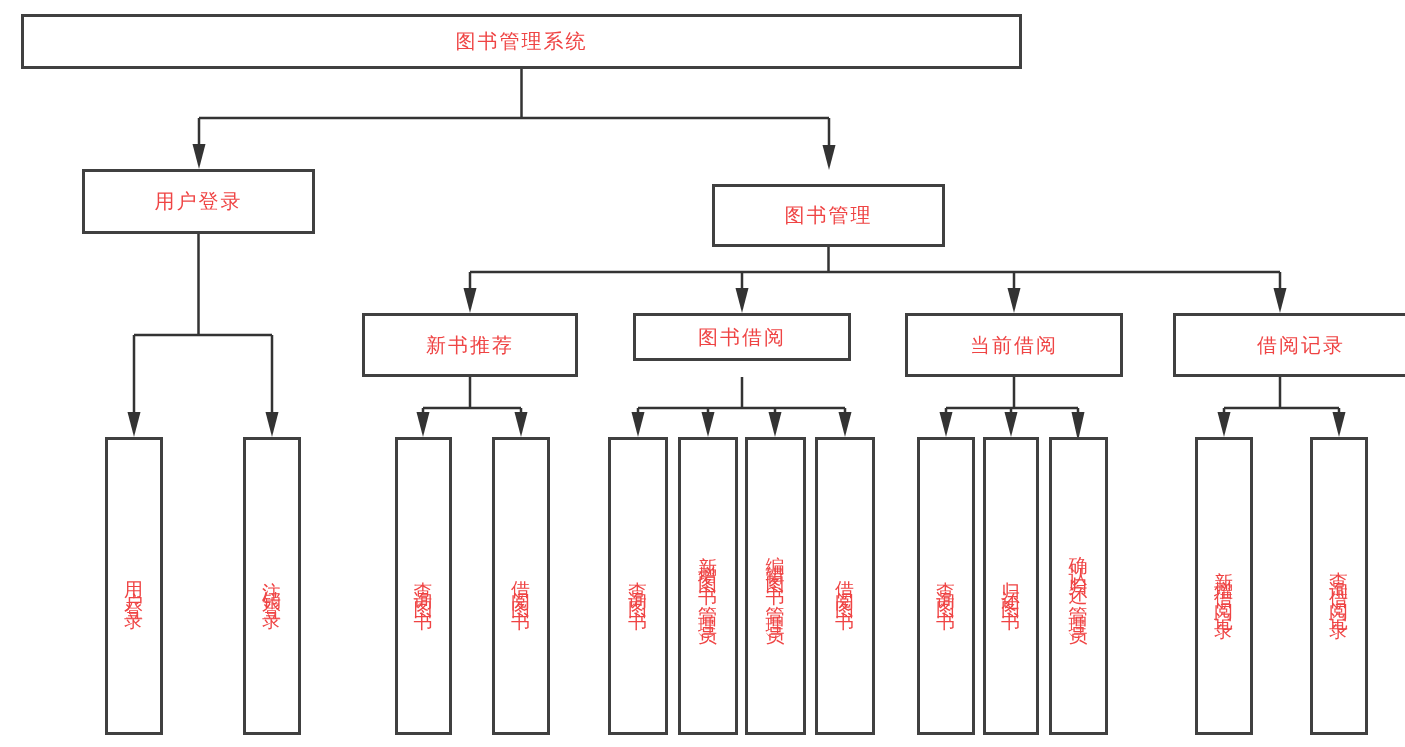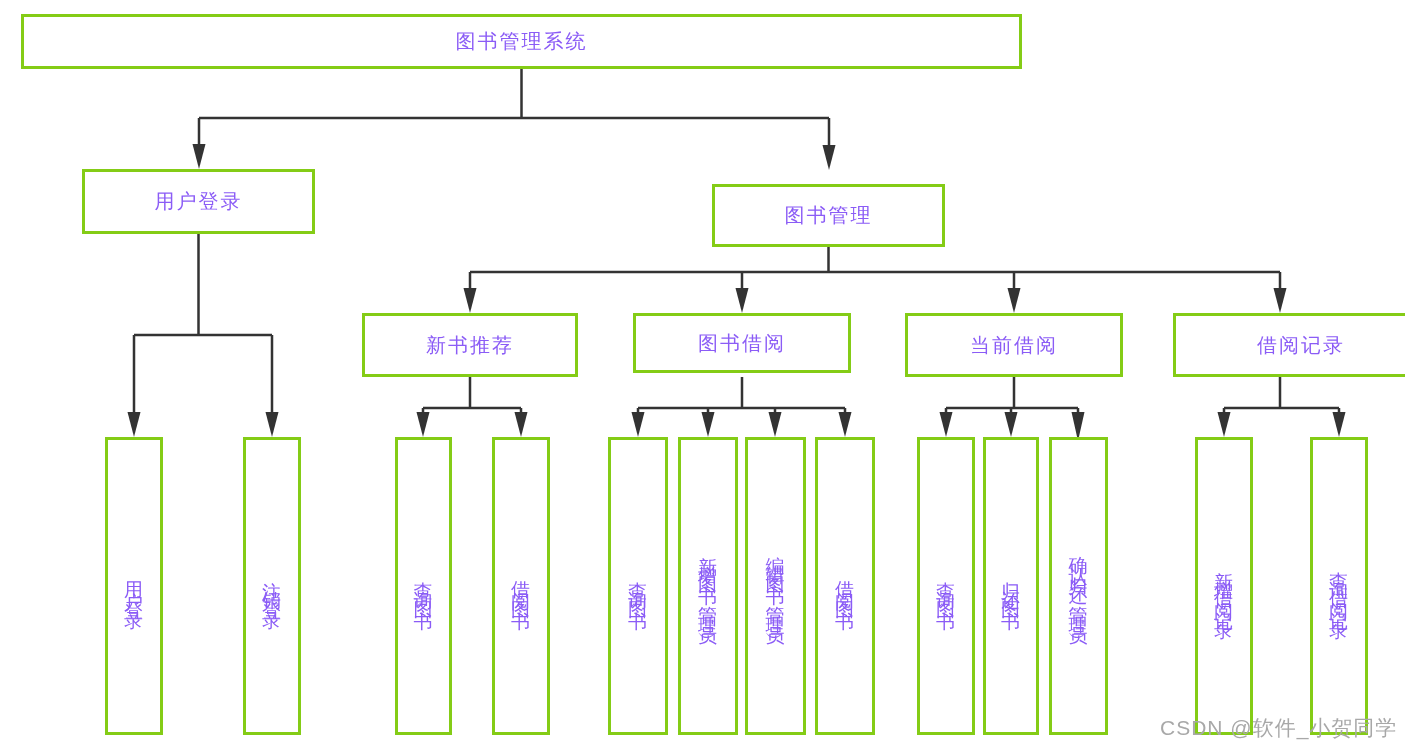--- a/index.html
+++ b/index.html
@@ -7,42 +7,42 @@
     position:relative;
     width:1405px;height:747px;
     background:#ffffff;
     overflow:hidden;
     font-family:"Liberation Sans","DejaVu Sans",sans-serif;
   }
   .connectors{position:absolute;left:0;top:0;width:1405px;height:747px;pointer-events:none;}
   .node{
     position:absolute;
     background:#ffffff;
-    border:3px solid #84cc16;
+    border:3px solid #404040;
     box-sizing:border-box;
     display:flex;align-items:center;justify-content:center;
-    color:#8b5cf6;
+    color:#ef4444;
     z-index:2;
   }
   .h{font-size:20px;letter-spacing:2px;white-space:nowrap;}
   .v{
     writing-mode:vertical-rl;
     text-orientation:mixed;
     font-size:19px;
     letter-spacing:10px;
     line-height:1;
   }
   
   #n-root   {left:21px;  top:14px;  width:1001px; height:55px;}
   
   #n-login  {left:82px;  top:169px; width:233px;  height:65px;}
   #n-mgmt   {left:712px; top:184px; width:233px;  height:63px;}
   
   #n-newbook{left:362px; top:313px; width:216px;  height:64px;font-family:Liberation Mono, monospace;}
-  #n-borrow {left:633px; top:313px; width:218px;  height:60px;}
+  #n-borrow {left:633px; top:313px; width:218px;  height:48px;}
   #n-current{left:905px; top:313px; width:218px;  height:64px;}
   #n-record {left:1173px;top:313px; width:256px;  height:64px;}
   
   .leaf{top:437px;height:298px;}
   #n-l1a{left:105px; width:58px;}
   #n-l1b{left:243px; width:58px;}
   #n-l2a{left:395px; width:57px;}
   #n-l2b{left:492px; width:58px;}
   #n-l3a{left:608px; width:60px;}
   #n-l3b{left:678px; width:60px;}
@@ -129,15 +129,14 @@
   <div class="node v leaf" id="n-l3c">编辑图书（管理员）</div>
   <div class="node v leaf" id="n-l3d">借阅图书</div>
 
   <div class="node v leaf" id="n-l4a">查询图书</div>
   <div class="node v leaf" id="n-l4b">归还图书</div>
   <div class="node v leaf" id="n-l4c">确认归还（管理员）</div>
 
   <div class="node v leaf" id="n-l5a">新增借阅记录</div>
   <div class="node v leaf" id="n-l5b">查询借阅记录</div>
 
-  <div class="watermark">CSDN @软件_小贺同学</div>
 
 </div>
 
 </body></html>

